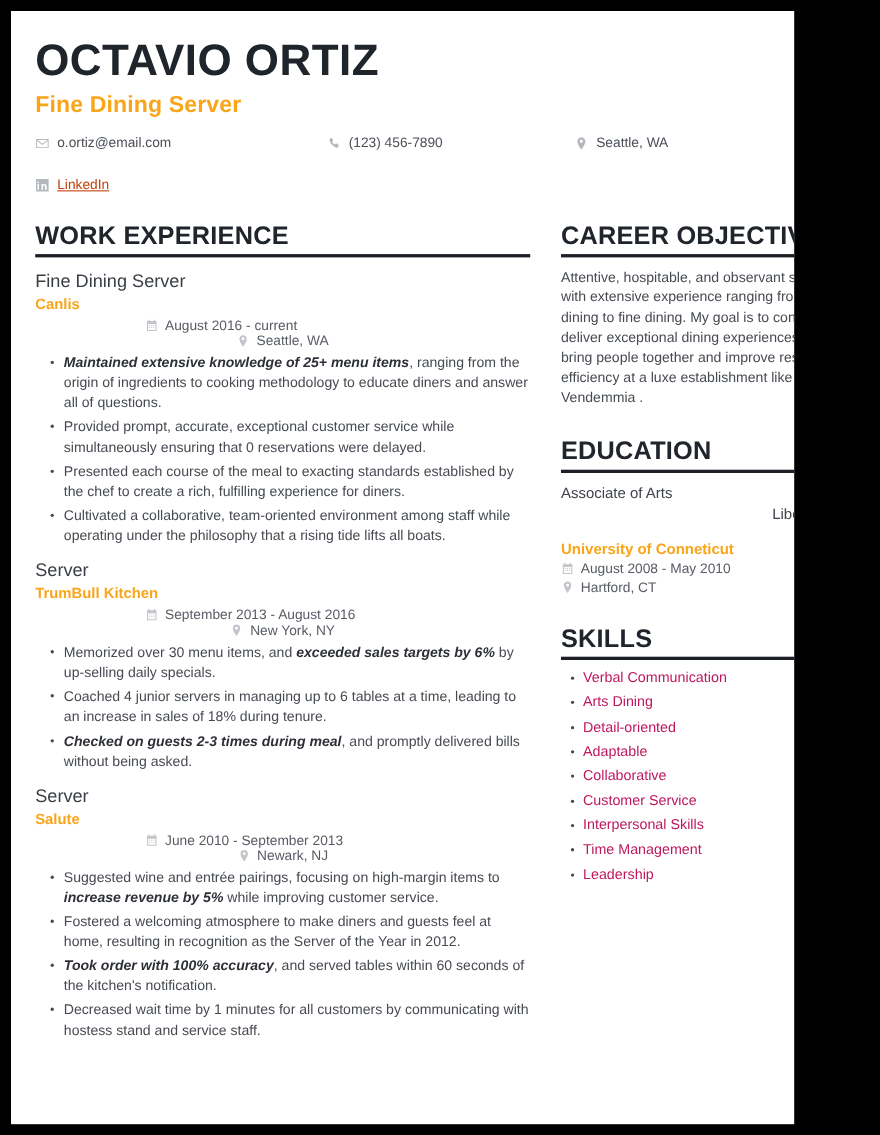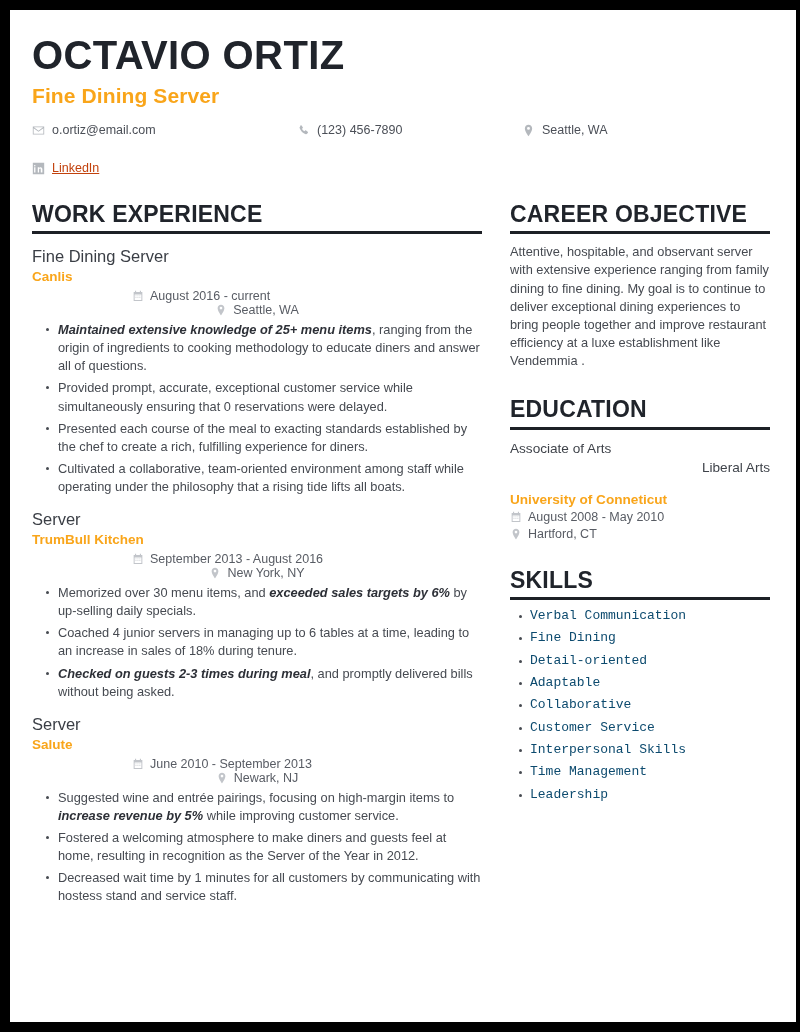--- a/index.html
+++ b/index.html
@@ -12,21 +12,21 @@
   body {
     background: #000000;
     font-family: "Liberation Sans", sans-serif;
     overflow: hidden;
   }
 
   .page {
     position: absolute;
     left: 10px;
     top: 10px;
-    width: 786px;
+    width: 712px;
     height: 1012px;
     background: #ffffff;
     overflow: hidden;
   }
 
   .inner {
     padding: 24px 22px 0 22px;
   }
 
   
@@ -216,23 +216,22 @@
 
   ul.skills {
     margin: 7px 0 0 0;
     padding-left: 20px;
     list-style: none;
   }
   ul.skills li {
     position: relative;
     font-size: 13px;
     line-height: 1.45;
-    color: #0c4a6e;
+    color: #be185d;
     margin-top: 3.5px;
-    font-family: Liberation Mono, monospace;
   }
   ul.skills li::before {
     content: "";
     position: absolute;
     left: -11px;
     top: 8px;
     width: 3px;
     height: 3px;
     border-radius: 50%;
     background: #464a51;
@@ -366,20 +365,21 @@
                       <svg width="12" height="12" viewBox="0 0 16 16" fill="currentColor">
                         <path d="M8 1C5.5 1 3.5 3 3.5 5.5 3.5 9 8 15 8 15s4.5-6 4.5-9.5C12.5 3 10.5 1 8 1zm0 6.2a1.8 1.8 0 110-3.6 1.8 1.8 0 010 3.6z"></path>
                       </svg>
                     </span>
                     <span>Newark, NJ</span>
                   </span>
                 </div>
                 <ul class="bullets">
                   <li><span>Suggested wine and entrée pairings, focusing on high-margin items to </span><b>increase revenue by 5%</b><span> while improving customer service.</span></li>
                   <li><span>Fostered a welcoming atmosphere to make diners and guests feel at home, resulting in recognition as the Server of the Year in 2012.</span></li>
+                  <li><b>Took order with 100% accuracy</b><span>, and served tables within 60 seconds of the kitchen's notification.</span></li>
                   <li><span>Decreased wait time by 1 minutes for all customers by communicating with hostess stand and service staff.</span></li>
                 </ul>
               </div>
             </div>
         </div>
       </div>
 
       <div class="col-right">
 
         <div>
@@ -410,21 +410,21 @@
             </span>
             <span>Hartford, CT</span>
           </div>
         </div>
 
         <div class="sec-block">
           <div class="sec-title">SKILLS</div>
           <div class="sec-rule"></div>
           <ul class="skills" id="skills-container">
               <li>Verbal Communication</li>
-              <li>Fine Dining</li>
+              <li>Arts Dining</li>
               <li>Detail-oriented</li>
               <li>Adaptable</li>
               <li>Collaborative</li>
               <li>Customer Service</li>
               <li>Interpersonal Skills</li>
               <li>Time Management</li>
               <li>Leadership</li>
             </ul>
         </div>
 

